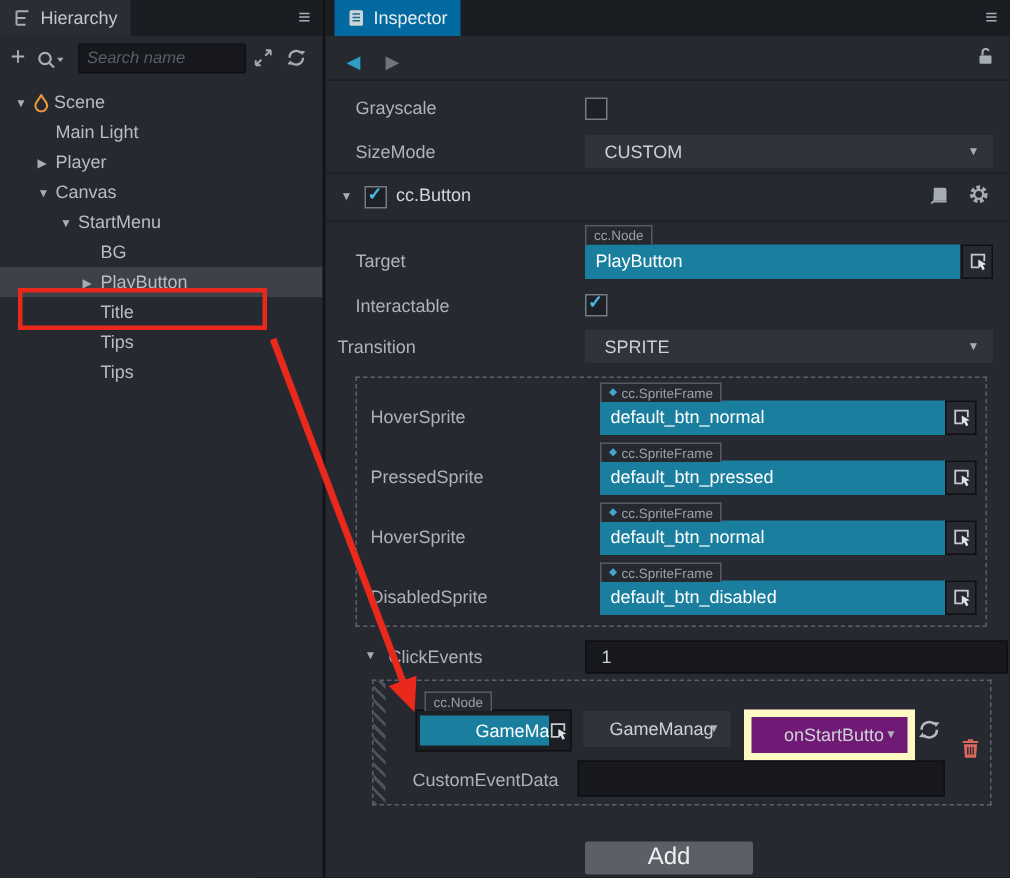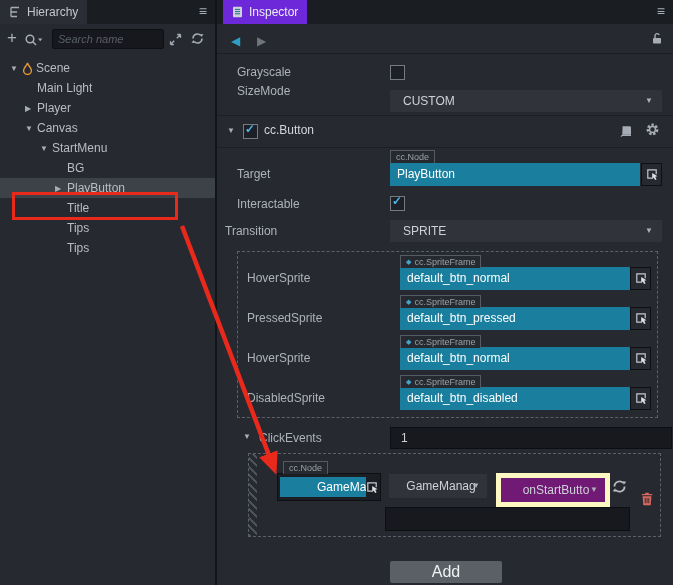--- a/index.html
+++ b/index.html
@@ -6,21 +6,21 @@
   .app{position:relative;width:673px;height:585px;background:#262930;overflow:hidden;
        font-family:"Liberation Sans",sans-serif;color:#b9bdc2;-webkit-font-smoothing:antialiased;}
   .panel{position:absolute;top:0;height:482px;}
   .hierarchy{left:0;width:215px;background:#262930;}
   .panel-divider{position:absolute;left:215px;top:0;width:2px;height:585px;background:#121418;z-index:5;}
   .inspector{left:217px;width:456px;background:#262930;}
   .abs{position:absolute;}
   .tabbar{position:absolute;top:0;left:0;right:0;height:24px;background:#1a1d22;display:flex;align-items:stretch;z-index:2;}
   .tab{display:flex;align-items:center;gap:6px;padding:0 9px;font-size:12px;}
   .h-tab{background:#2a2d34;color:#c3c7cc;}
-  .i-tab{background:#6d28d9;color:#e9eef1;margin-left:6px;}
+  .i-tab{background:#0369a1;color:#e9eef1;margin-left:6px;}
   .menu-glyph{position:absolute;right:8px;top:3px;font-size:14px;color:#a7adb4;cursor:pointer;}
   
   .plus{position:absolute;left:7px;top:29px;font-size:17px;color:#aab0b6;line-height:18px;}
   .searchfilter{position:absolute;left:24px;top:33px;}
   .search{position:absolute;left:52px;top:29px;width:100px;height:18px;background:#16181d;
           border:1px solid #0e1013;border-radius:2px;color:#c3c7cc;font-size:11px;padding:0 5px;
           font-family:"Liberation Sans",sans-serif;}
   .search::placeholder{color:#5a5f66;font-style:italic;font-size:11px;}
   .iconbtn{cursor:pointer;}
   
@@ -170,21 +170,21 @@
       <svg width="12" height="13" viewBox="0 0 12 13">
         <rect x="2" y="6" width="8" height="5.5" rx="0.8" fill="#a7adb4"></rect>
         <path d="M4 6 V3.8 a2.2 2.2 0 0 1 4.2 -0.9" fill="none" stroke="#a7adb4" stroke-width="1.4"></path>
       </svg>
     </span>
     <div class="hline" style="top:53px;"></div>
 
     <span class="abs plabel" style="left:20px;top:61px;">Grayscale</span>
     <span class="checkbox" style="left:173px;top:65px;"></span>
 
-    <span class="abs plabel" style="left:20px;top:80px;">SizeMode</span>
+    <span class="abs plabel" style="left:20px;top:90px;">SizeMode</span>
     <div class="abs select" style="left:173px;top:90px;width:272px;">
       <span class="txt">CUSTOM</span>
       <span class="dd">▼</span>
     </div>
 
     <div class="hline" style="top:115px;"></div>
 
     <span class="abs" style="left:10px;top:126px;font-size:8px;color:#a7adb4;">▼</span>
     <span class="checkbox" style="left:26px;top:124px;">
       <span class="chk">✓</span>
@@ -326,20 +326,21 @@
       </svg>
     </span>
     <span class="abs iconbtn" style="left:424px;top:492px;">
       <svg width="12" height="14" viewBox="0 0 12 14">
         <path d="M4.2 0.8 h3.6 v1.2 h3.4 v1.3 H0.8 V2 h3.4 z" fill="#d9695f"></path>
         <path d="M1.6 4.2 h8.8 l-0.7 9 H2.3 z" fill="#d9695f"></path>
         <path d="M4.2 6 v5.2 M6 6 v5.2 M7.8 6 v5.2" stroke="#26292f" stroke-width="0.9" fill="none"></path>
       </svg>
     </span>
 
+    <span class="abs plabel" style="left:58px;top:508px;line-height:24px;">CustomEventData</span>
     <input class="abs input" style="left: 168px; top: 507px; width: 233px; height: 22px; padding: 0px 5px;" value="">
 
     <div class="abs addbtn" style="left:173px;top:561px;width:112px;height:22px;">
       <span>Add Component</span>
     </div>
   </section>
 
   <div class="redbox"></div>
 
   <svg class="arrow-overlay" width="673" height="585" viewBox="0 0 673 585">

